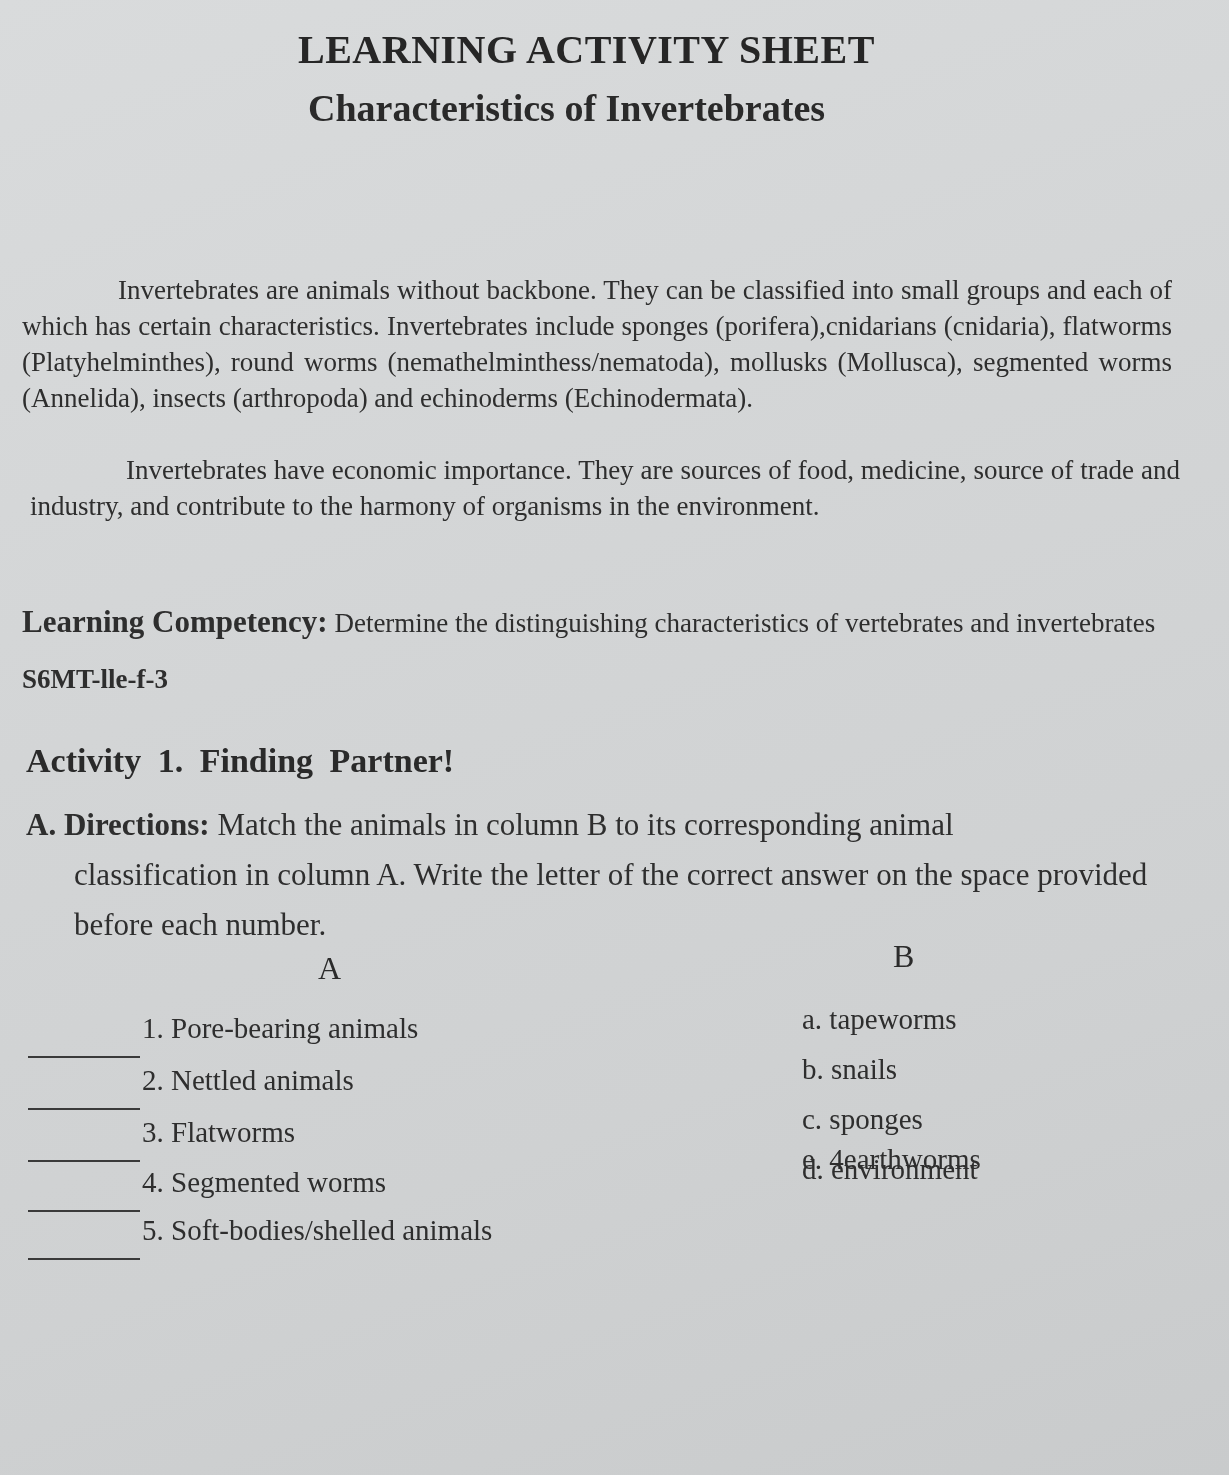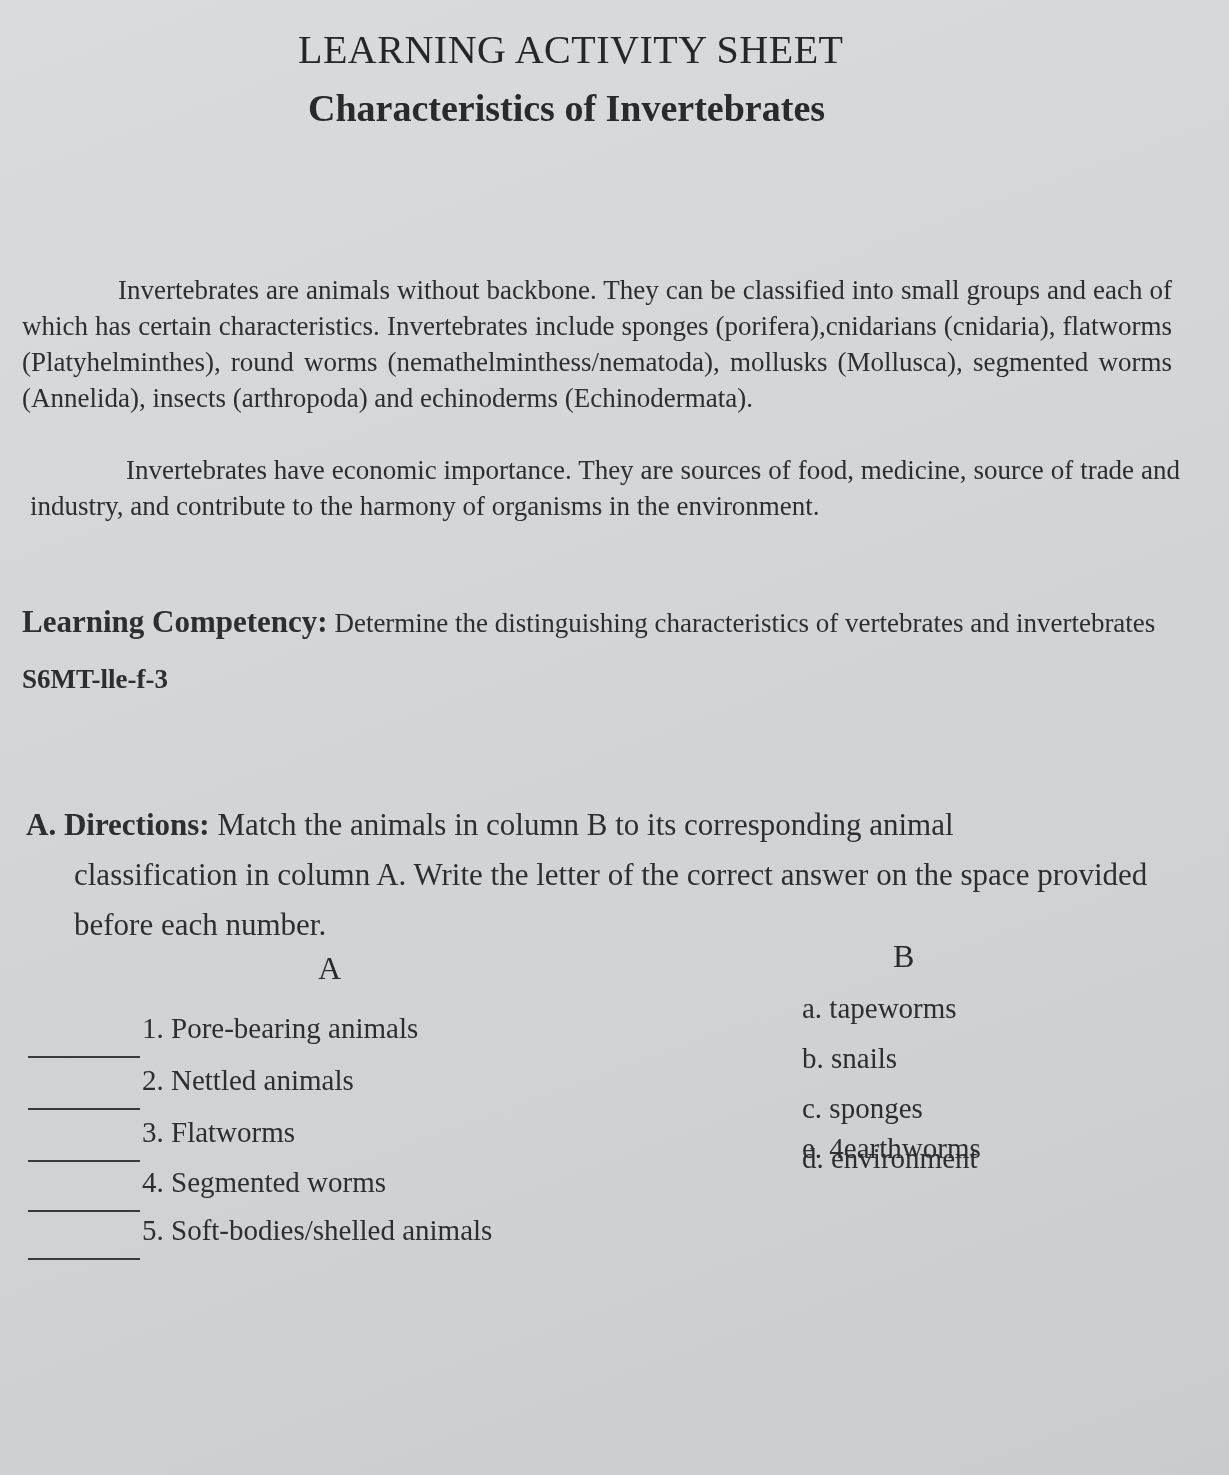--- a/index.html
+++ b/index.html
@@ -5,55 +5,56 @@
     html, body { margin: 0; padding: 0; }
     body {
       width: 1229px; height: 1475px; overflow: hidden;
       background: linear-gradient(160deg, #d9dbdc 0%, #d3d5d6 40%, #cfd1d2 70%, #c9cbcc 100%);
       font-family: "Liberation Serif", "DejaVu Serif", serif;
       color: #2b2b2b;
       position: relative;
     }
     .page { position: absolute; inset: 0; }
     .abs { position: absolute; white-space: nowrap; }
-    .title { left: 298px; top: 26px; font-size: 40px; font-weight: normal; letter-spacing: 0.5px; color: #262626; }
+    .title { left: 298px; top: 26px; font-size: 40px; font-weight: bold; letter-spacing: 0.5px; color: #262626; }
     .subtitle { left: 308px; top: 86px; font-size: 38px; font-weight: bold; color: #2a2a2a; }
     .section-h { left: 22px; top: 198px; font-size: 34px; font-weight: bold; color: #2a2a2a; }
     .para { position: absolute; left: 22px; width: 1150px; font-size: 27px; line-height: 36px; text-align: justify; color: #2e2e2e; }
     .para .indent { display: inline-block; width: 96px; }
     .p1 { top: 272px; }
     .p2 { top: 452px; margin-left: 8px; }
     .comp { position: absolute; left: 22px; top: 594px; width: 1150px; font-size: 27px; line-height: 56px; color: #2e2e2e; }
     .comp b { font-size: 31px; }
     .activity { left: 26px; top: 742px; font-size: 34px; font-weight: bold; color: #2a2a2a; word-spacing: 8px; }
     .directions { position: absolute; left: 26px; top: 800px; width: 1140px; font-size: 31px; line-height: 50px; color: #2e2e2e; }
     .directions .lead { font-weight: bold; }
     .directions .cont { display: block; padding-left: 48px; font-family: Liberation Serif, serif; }
     .col-a-head { left: 318px; top: 950px; font-size: 32px; }
     .col-b-head { left: 893px; top: 938px; font-size: 32px; }
     .item-a { position: absolute; left: 28px; font-size: 29px; white-space: nowrap; color: #2e2e2e; margin-top: 6px; }
     .blank { display: inline-block; width: 112px; border-bottom: 2px solid #3a3a3a; height: 1px; vertical-align: -20px; margin-right: 2px; }
-    .item-b { position: absolute; left: 802px; font-size: 29px; white-space: nowrap; color: #2e2e2e; }
+    .item-b { position: absolute; left: 802px; font-size: 29px; white-space: nowrap; color: #2e2e2e; margin-top: 11px; }
   </style>
 </head>
 <body>
 
 <div class="page">
   <div class="abs title">LEARNING ACTIVITY SHEET</div>
   <div class="abs subtitle">Characteristics of Invertebrates</div>
 
   <div class="para p1"><span class="indent"></span><span>Invertebrates are animals without backbone. They can be classified into small groups and each of which has certain characteristics. Invertebrates include sponges (porifera),cnidarians (cnidaria), flatworms (Platyhelminthes), round worms (nemathelminthess/nematoda), mollusks (Mollusca), segmented worms (Annelida), insects (arthropoda) and echinoderms (Echinodermata).</span></div>
   <div class="para p2"><span class="indent"></span><span>Invertebrates have economic importance. They are sources of food, medicine, source of trade and industry, and contribute to the harmony of organisms in the environment.</span></div>
 
   <div class="comp">
     <b>Learning Competency:</b>
     <span>Determine the distinguishing characteristics of vertebrates and invertebrates</span>
     <b style="font-size:27px">S6MT-lle-f-3</b>
   </div>
 
+  <div class="abs activity">Activity 1.   Finding Partner!</div>
 
   <div class="directions">
     <span class="lead">A. Directions:</span>
     <span>Match the animals in column B to its corresponding animal</span>
     <span class="cont">classification in column A. Write the letter of the correct answer on the space provided before each number.</span>
   </div>
 
   <div class="abs col-a-head">A</div>
   <div class="abs col-b-head">B</div>
 

